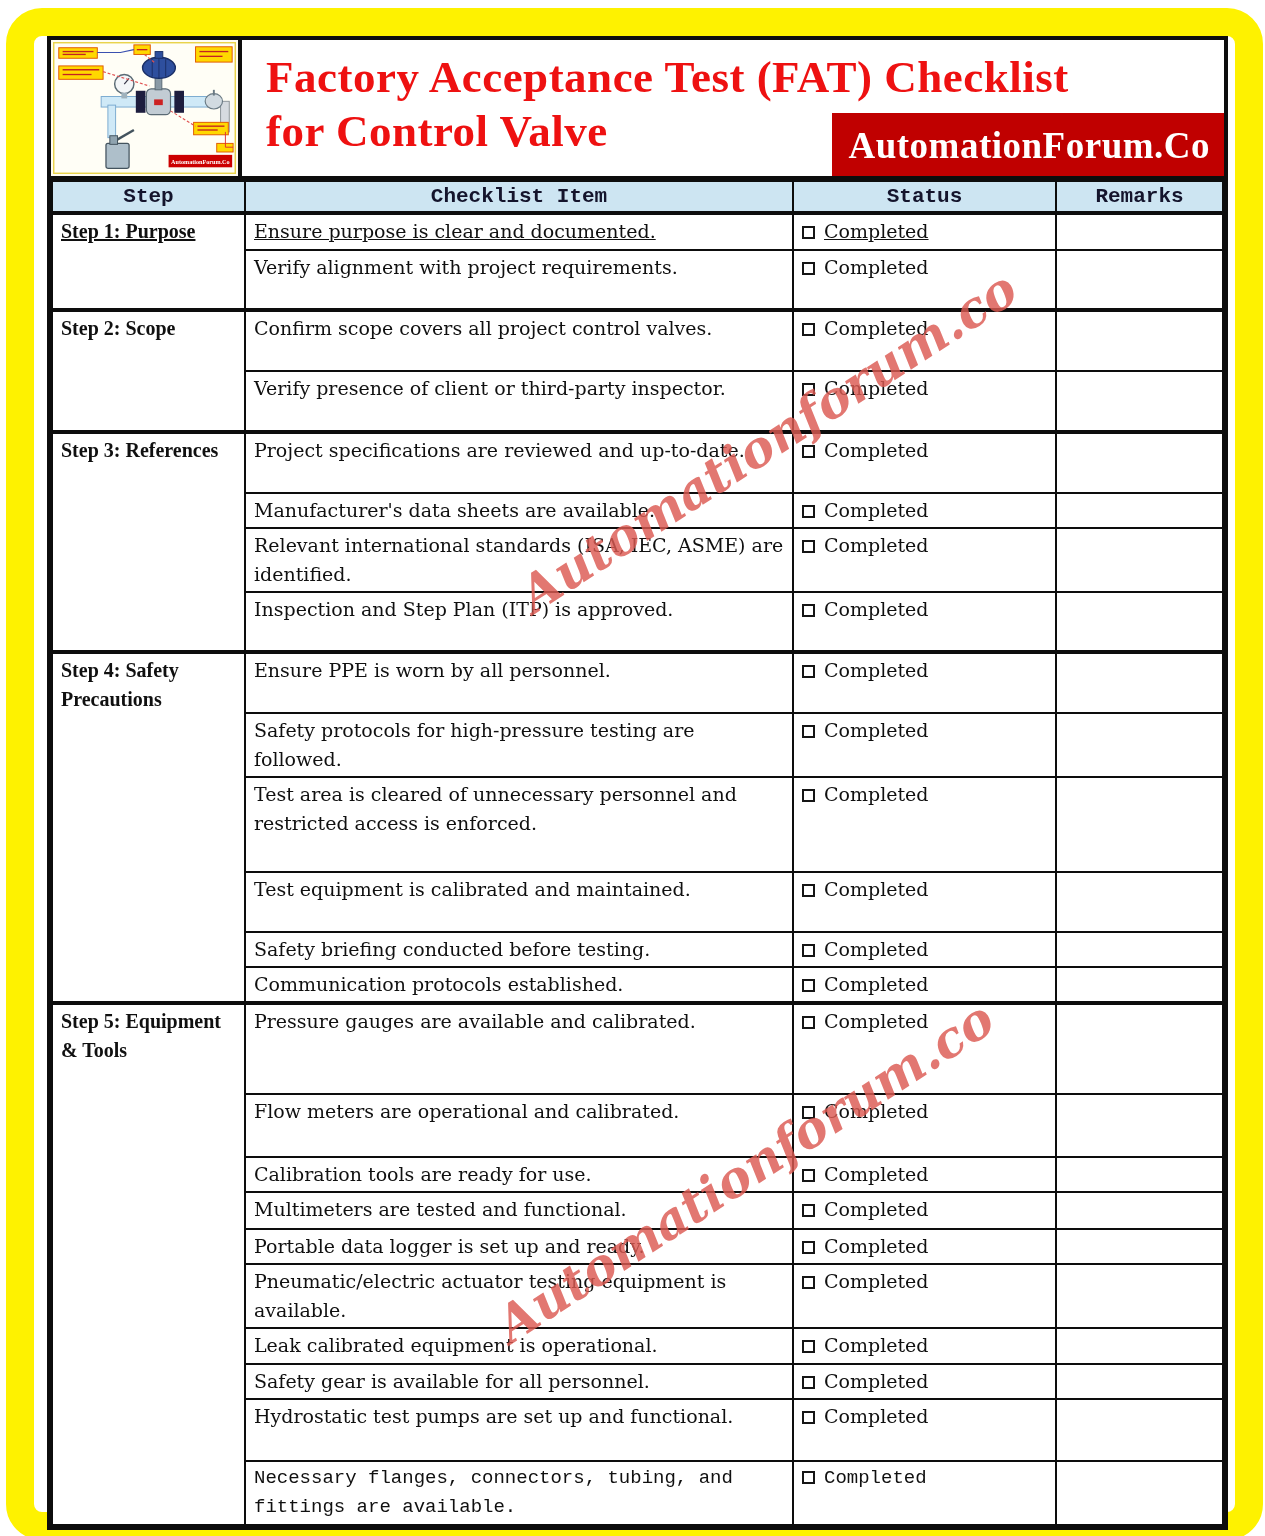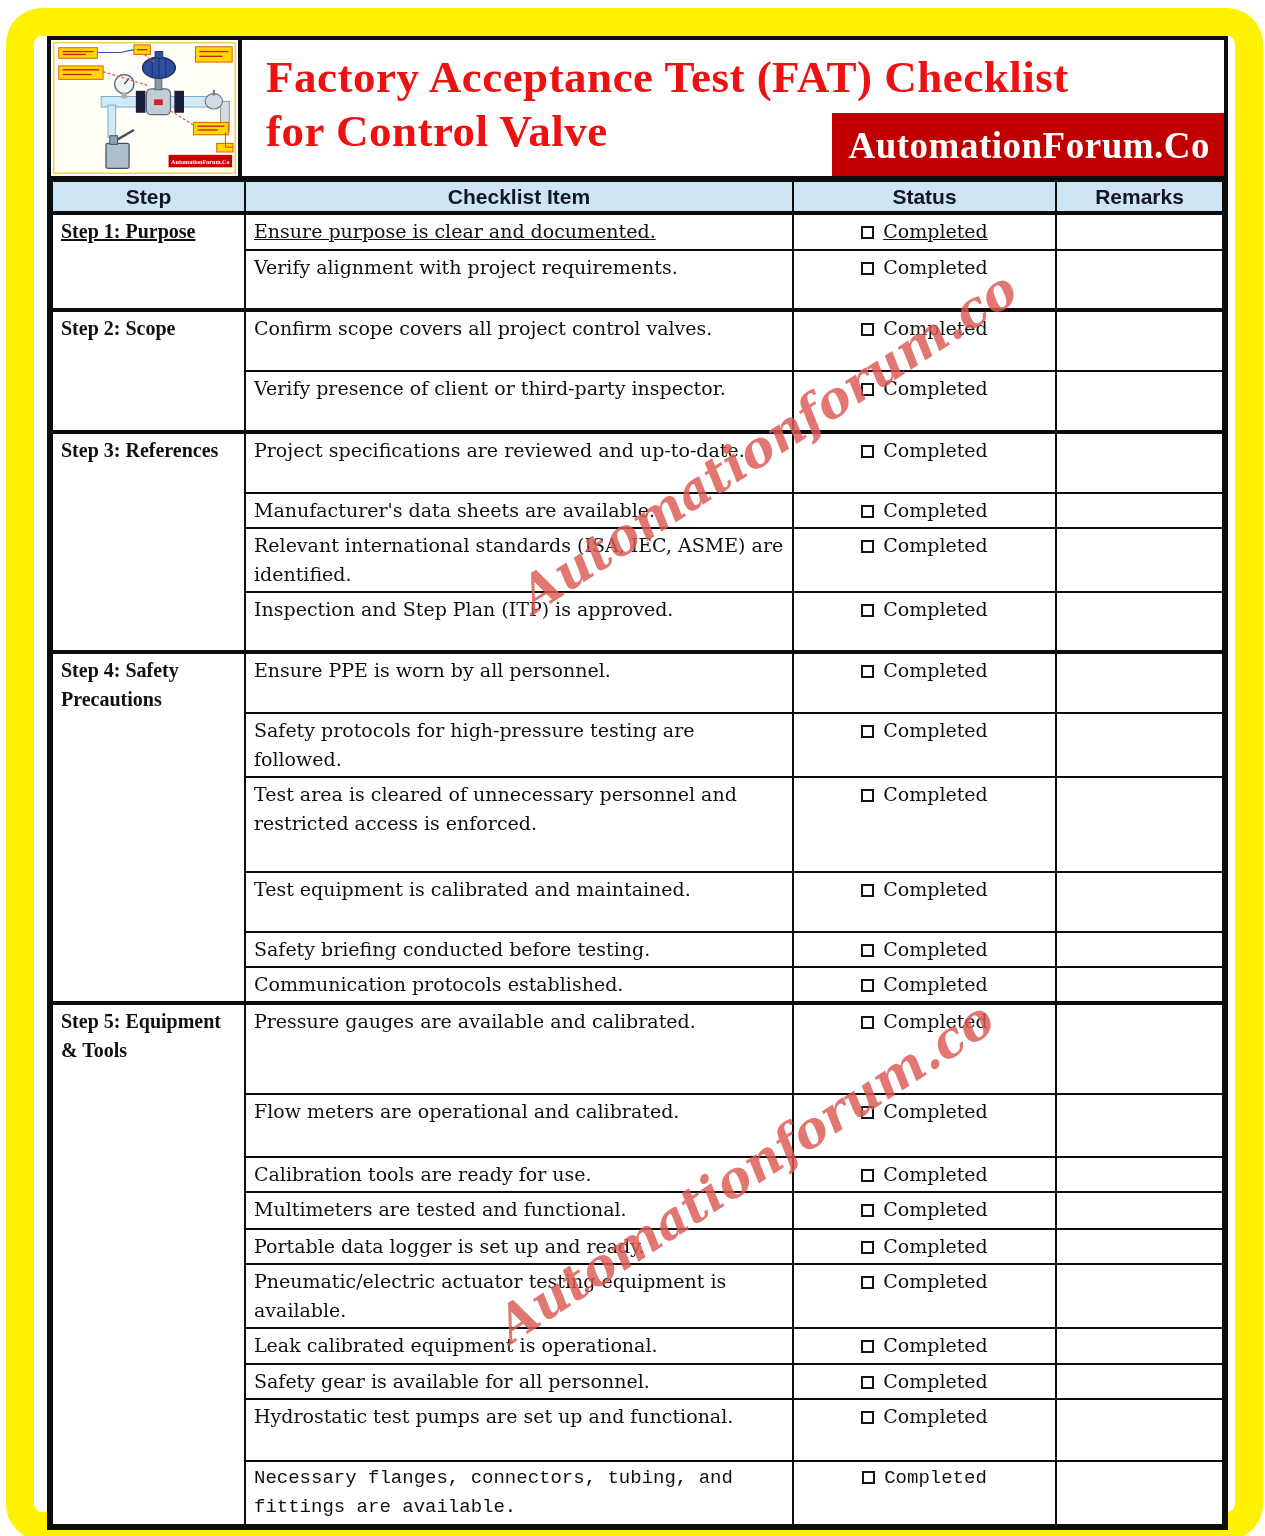--- a/index.html
+++ b/index.html
@@ -53,34 +53,34 @@
     width:100%;border-collapse:collapse;table-layout:fixed;
     font-size:19px;
   }
   col.c-step{width:193px;}
   col.c-item{width:548px;}
   col.c-status{width:263px;}
   col.c-remarks{width:auto;}
   table.checklist th{
     background:var(--header_row_bg);border:2px solid var(--border);
     border-bottom:3px solid var(--border);height:32px;
-    font-family:Liberation Sans, sans-serif;font-size:21px;font-weight:bold;
+    font-family:Liberation Mono, monospace;font-size:21px;font-weight:bold;
     color:#14142c;text-align:center;padding:1px 2px;
   }
   table.checklist td{
     border:2px solid var(--border);vertical-align:top;
     padding:2px 8px 2px 8px;line-height:29px;background:#fff;
   }
   tr.group-start td{border-top:4px solid var(--border);}
   td.step-cell{
     font-family:"Liberation Serif", serif;font-weight:bold;font-size:20px;
     padding:3px 2px 2px 5px;line-height:28px;
   }
   td.item-cell{padding-left:7px;}
-  td.status-cell{text-align:center;padding-top:4px;}
+  td.status-cell{padding-top:4px;}
   td.remarks-cell{padding:2px;}
   .checkbox{
     display:inline-block;width:13px;height:13px;border:2px solid #151515;
     margin-right:9px;vertical-align:-1px;background:#fff;
   }
   
   .wm{
     position:absolute;z-index:3;pointer-events:none;white-space:nowrap;
     font-family:"DejaVu Serif", serif;font-style:italic;font-weight:bold;
     font-size:50px;color:var(--watermark);opacity:.82;

